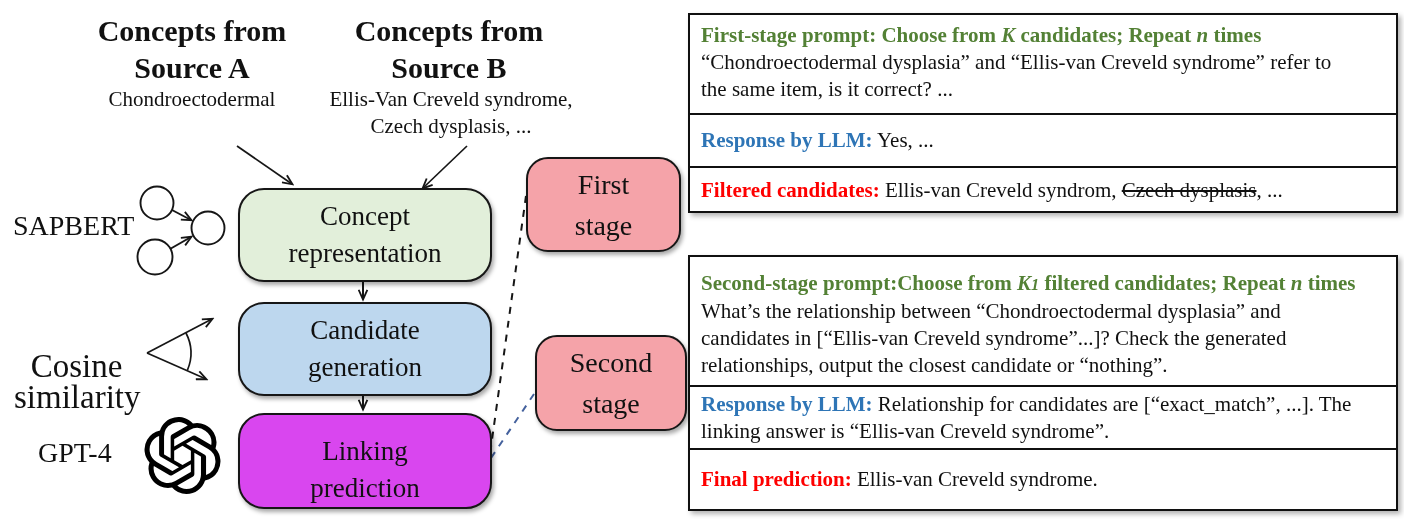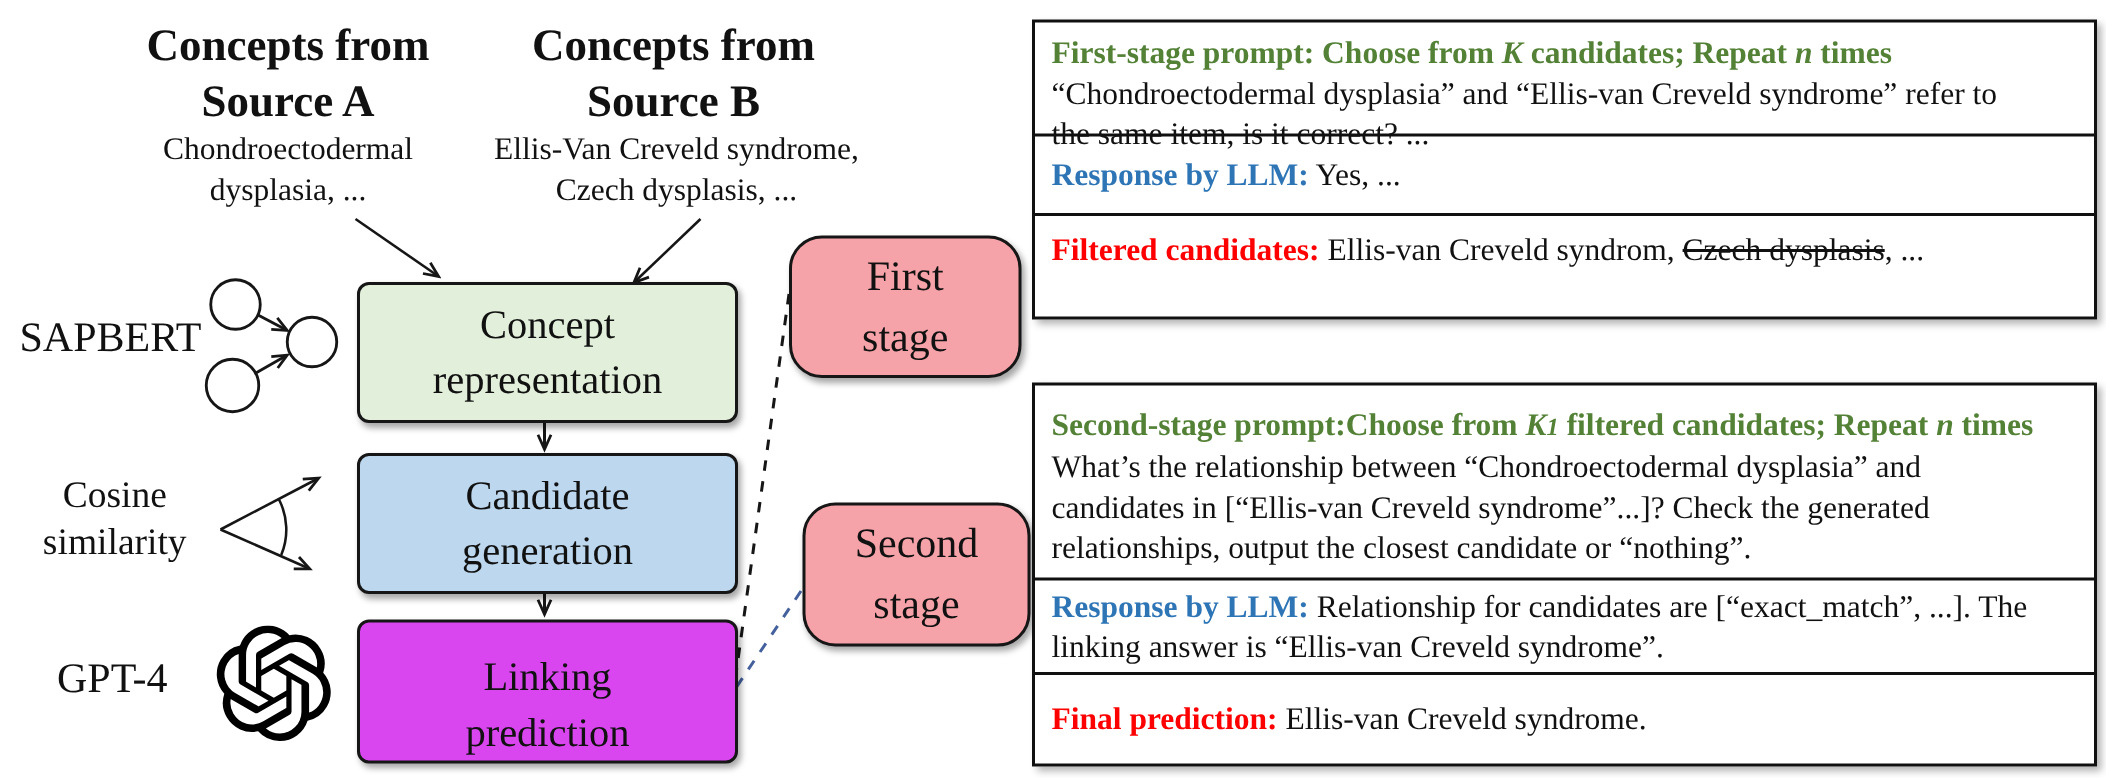--- a/index.html
+++ b/index.html
@@ -4,23 +4,23 @@
 <style>
   html,body{margin:0;padding:0;background:#fff;}
   .stage{position:relative;width:1404px;height:519px;background:#ffffff;
          font-family:"Liberation Serif",serif;color:#111;overflow:hidden;}
   .abs{position:absolute;}
   .overlay{position:absolute;left:0;top:0;z-index:1;}
   
   .hd{font-weight:bold;font-size:30px;line-height:37px;text-align:center;z-index:2;}
   .subt{font-size:21px;line-height:27px;text-align:center;z-index:2;}
   .sidelabel{font-size:28px;line-height:32px;z-index:2;}
-  .cosine{font-size:25px;line-height:31px;text-align:center;z-index:2;}
+  .cosine{font-size:33px;line-height:31px;text-align:center;z-index:2;margin-top:36px;}
   
-  .box{position:absolute;z-index:3;border:2.4px solid #161616;border-radius:8px;
+  .box{position:absolute;z-index:3;border:2.4px solid #161616;border-radius:26px;
        display:flex;flex-direction:column;align-items:center;justify-content:center;
        font-size:27px;line-height:37px;text-align:center;
        box-shadow:2px 3px 4px rgba(0,0,0,.35);}
   .stagebox{border-radius:22px;font-size:28px;line-height:41px;}
   
   .panel{position:absolute;z-index:3;border:2.6px solid #101010;background:#fff;
          box-sizing:border-box;box-shadow:3px 3px 5px rgba(0,0,0,.30);}
   .prow{box-sizing:border-box;padding:0 11px;font-size:21px;line-height:27px;}
   .prow.mid{border-top:2.2px solid #101010;display:flex;align-items:center;}
   .titleline{white-space:nowrap;}
@@ -73,21 +73,20 @@
     <span class="bodytext">Source A</span>
   </div>
 
   <div class="abs hd" style="left:318px;top:12px;width:262px;">
     <span class="bodytext">Concepts from</span>
     <span class="bodytext">Source B</span>
   </div>
 
   <div class="abs subt" style="left:62px;top:86px;width:260px;">
     <span class="bodytext">Chondroectodermal</span>
-    <span class="bodytext">dysplasia, ...</span>
   </div>
 
   <div class="abs sidelabel" style="left:13px;top:210px;">SAPBERT</div>
 
   <div class="abs subt" style="left:316px;top:86px;width:270px;">
     <span class="bodytext">Ellis-Van Creveld syndrome,</span>
     <span class="bodytext">Czech dysplasis, ...</span>
   </div>
   <div class="abs cosine" style="left:14px;top:315px;width:125px;">
     <span class="bodytext">Cosine</span>
@@ -114,21 +113,21 @@
   <div class="box stagebox" style="left:526px;top:157px;width:151px;height:91px;background:#f5a3a9;">
     <span>First</span>
     <span>stage</span>
   </div>
   <div class="box stagebox" style="left:535px;top:335px;width:148px;height:92px;background:#f5a3a9;">
     <span>Second</span>
     <span>stage</span>
   </div>
 
   <div class="panel" style="left:688px;top:13px;width:710px;height:200px;">
-    <div class="prow" style="height:74px;padding-top:7px;">
+    <div class="prow" style="height:98px;padding-top:7px;">
       <div class="titleline">
         <span class="green">First-stage prompt: Choose from </span><span class="green var">K</span><span class="green"> candidates; Repeat </span><span class="green var">n</span><span class="green"> times</span>
       </div>
       <span class="bodytext" style="max-width:660px;">“Chondroectodermal dysplasia” and “Ellis-van Creveld syndrome” refer to the same item, is it correct? ...</span>
     </div>
     <div class="prow mid" style="height:53px;">
       <div>
         <span class="blue">Response by LLM:</span><span> Yes, ...</span>
       </div>
     </div>

